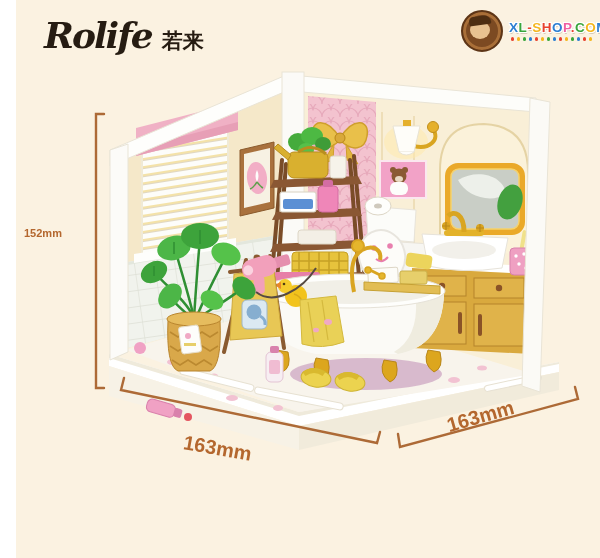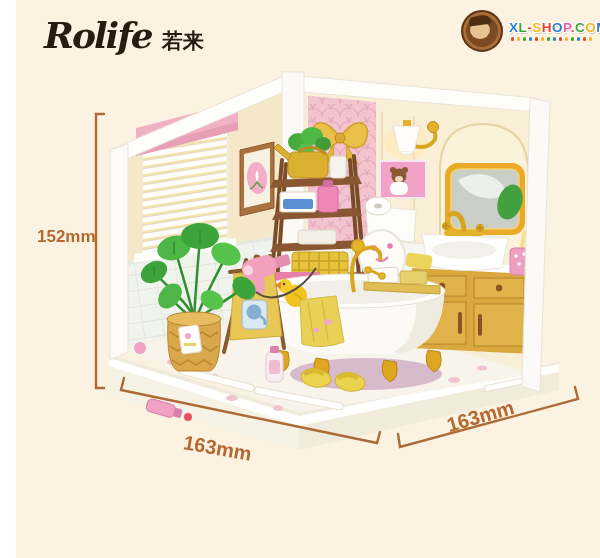--- a/index.html
+++ b/index.html
@@ -18,21 +18,21 @@
     position:relative; box-shadow:inset 0 0 0 3px #a96f38;}
   .badge-circle .face{position:absolute; left:7px; top:9px; width:20px; height:18px; border-radius:50%; background:#e8c291;}
   .badge-circle .hat{position:absolute; left:6px; top:4px; width:22px; height:9px; border-radius:5px 8px 2px 2px; background:#4e2e12; transform:rotate(-8deg);}
   .badge-col{display:flex; flex-direction:column; gap:2px;}
   .badge-text{font-size:13.5px; font-weight:900; letter-spacing:0.5px; line-height:14px;
     text-shadow:-1px -1px 0 #fff,1px -1px 0 #fff,-1px 1px 0 #fff,1px 1px 0 #fff, 1px 2px 0 #44320f33;}
   .badge-dots{display:flex; gap:2.5px; padding-left:2px;}
   .badge-dots i{width:3.5px; height:3.5px; border-radius:50%; display:block;}
   
   .dim{position:absolute; color:#b4672e; font-weight:700;}
-  .dim-152{left:21px; top:227px; font-size:17px;}
+  .dim-152{left:8px; top:227px; font-size:11px;}
   .dim-163-left{left:167px; top:437px; font-size:20px; transform:rotate(10deg);}
   .dim-163-right{left:430px; top:405px; font-size:20px; transform:rotate(-16deg);}
   
   .banner{position:absolute; left:0; right:0; bottom:0; height:78px;
     background:linear-gradient(180deg,#fcc36f 0%, #f8a84a 22%);}
   .banner .product-name{position:absolute; left:36px; top:14px; font-size:38px; font-weight:800; color:#c2591b; letter-spacing:2px;}
   .banner .size-block{position:absolute; left:385px; top:12px; color:#c2591b;}
   .banner .size-label{font-size:16px; font-weight:700; letter-spacing:1px;}
   .banner .size-value{font-size:22px; font-weight:700; margin-top:2px;}
   svg{position:absolute; left:0; top:0;}

